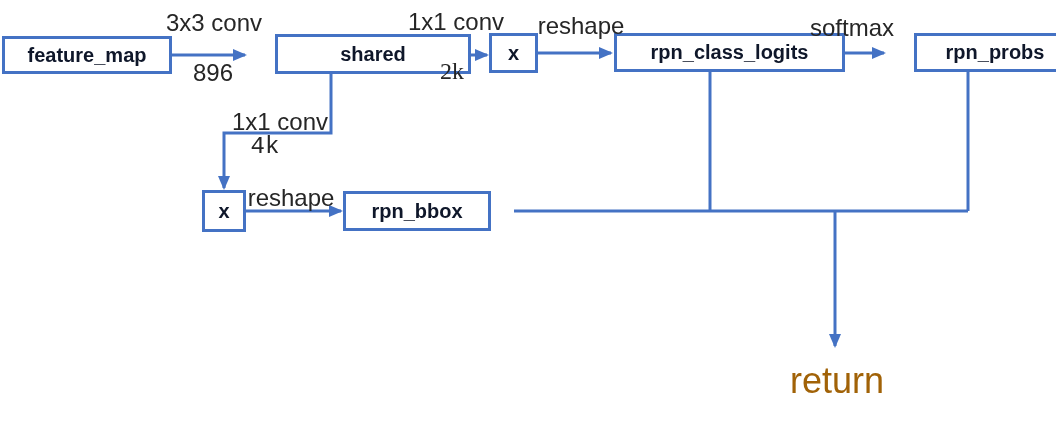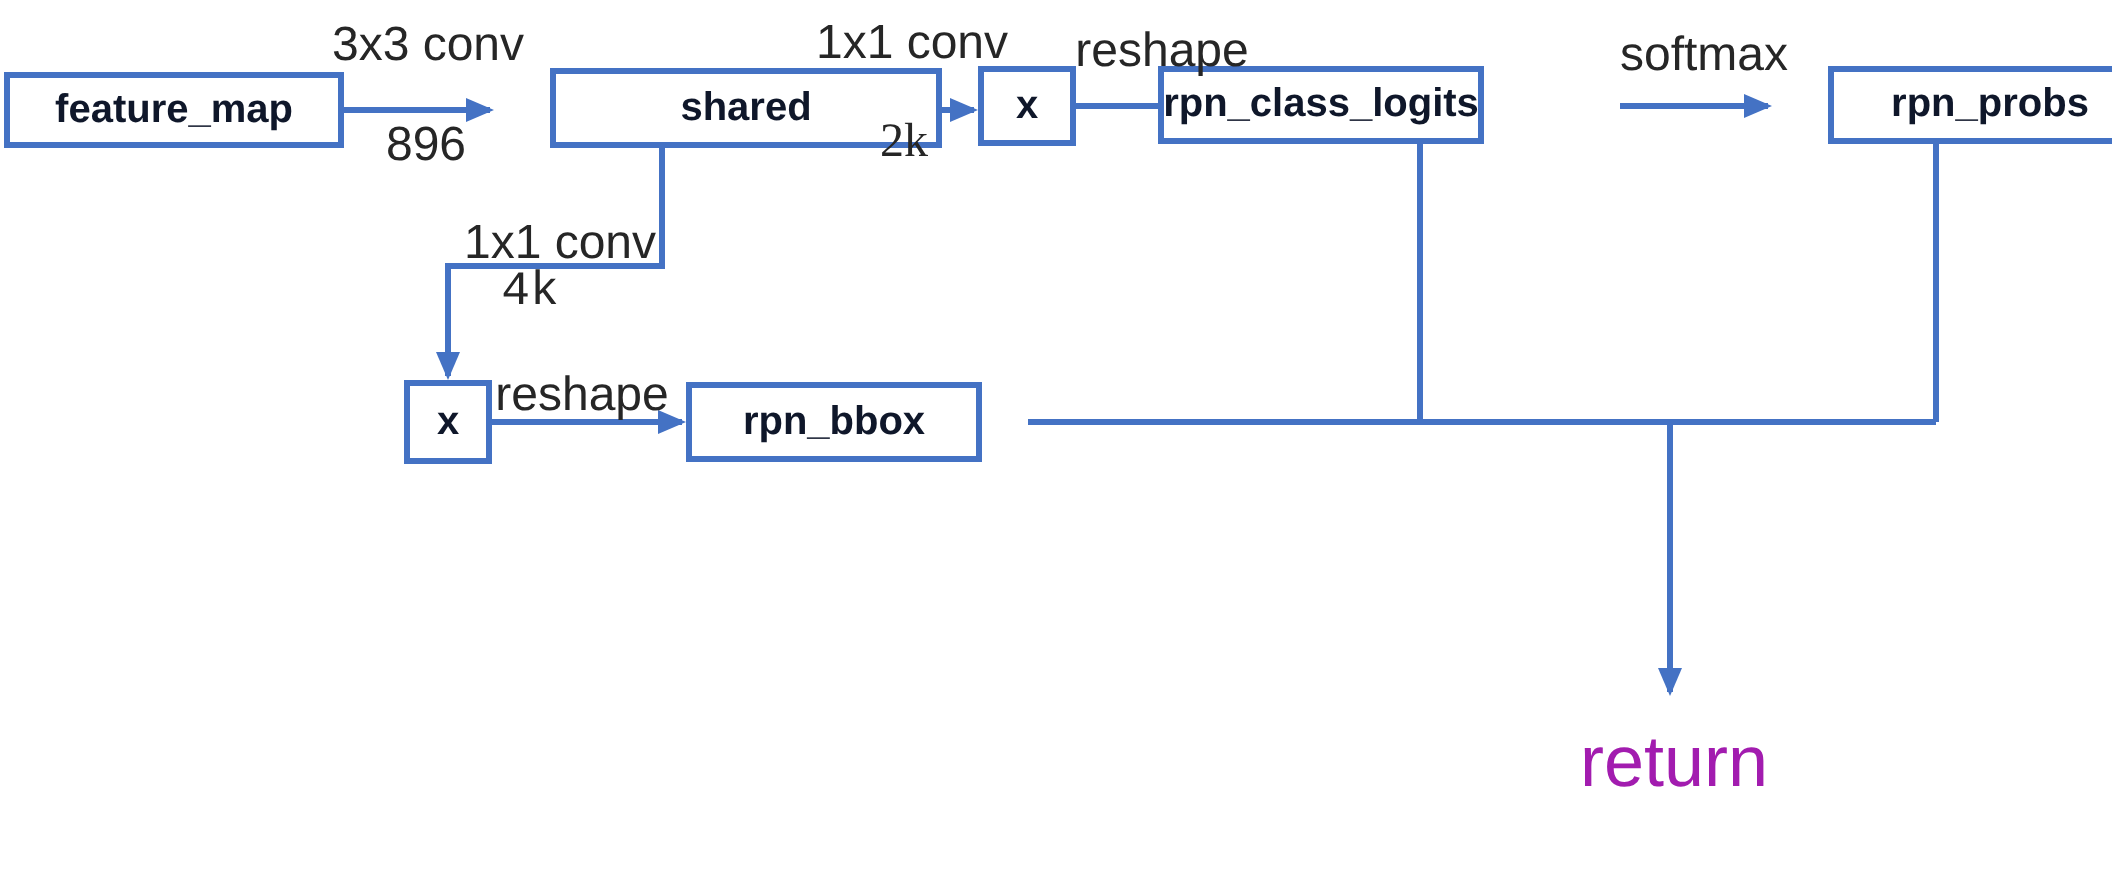--- a/index.html
+++ b/index.html
@@ -35,28 +35,28 @@
     transform: translateX(-50%);
     font-size: 24px;
     color: var(--ink);
     white-space: nowrap;
     line-height: 1.1;
   }
   .return-label {
     position: absolute;
     transform: translateX(-50%);
     font-size: 36px;
-    color: #a21caf;
+    color: #a16207;
     white-space: nowrap;
   }
   
   #n-feature-map      { left:   2px; top:  36px; width: 170px; height: 38px; }
   #n-shared           { left: 247px; top:  34px; width: 196px; height: 40px; margin-left: 28px; }
   #n-x-top            { left: 489px; top:  33px; width:  49px; height: 40px; }
-  #n-rpn-class-logits { left: 579px; top:  33px; width: 163px; height: 39px; }
+  #n-rpn-class-logits { left: 614px; top:  33px; width: 231px; height: 39px; }
   #n-rpn-probs        { left: 886px; top:  33px; width: 162px; height: 39px; margin-left: 28px; }
   #n-x-bottom         { left: 202px; top: 190px; width:  44px; height: 42px; }
   #n-rpn-bbox         { left: 343px; top: 191px; width: 148px; height: 40px; }
   
   #l-conv3x3   { left: 214px; top:  10px; }
   #l-512       { left: 213px; top:  60px; }
   #l-conv1x1-a { left: 456px; top:   9px; }
   #l-2k        { left: 452px; top:  58px; font-family: Liberation Serif, serif; }
   #l-reshape-a { left: 581px; top:  13px; }
   #l-softmax   { left: 852px; top:  15px; }

